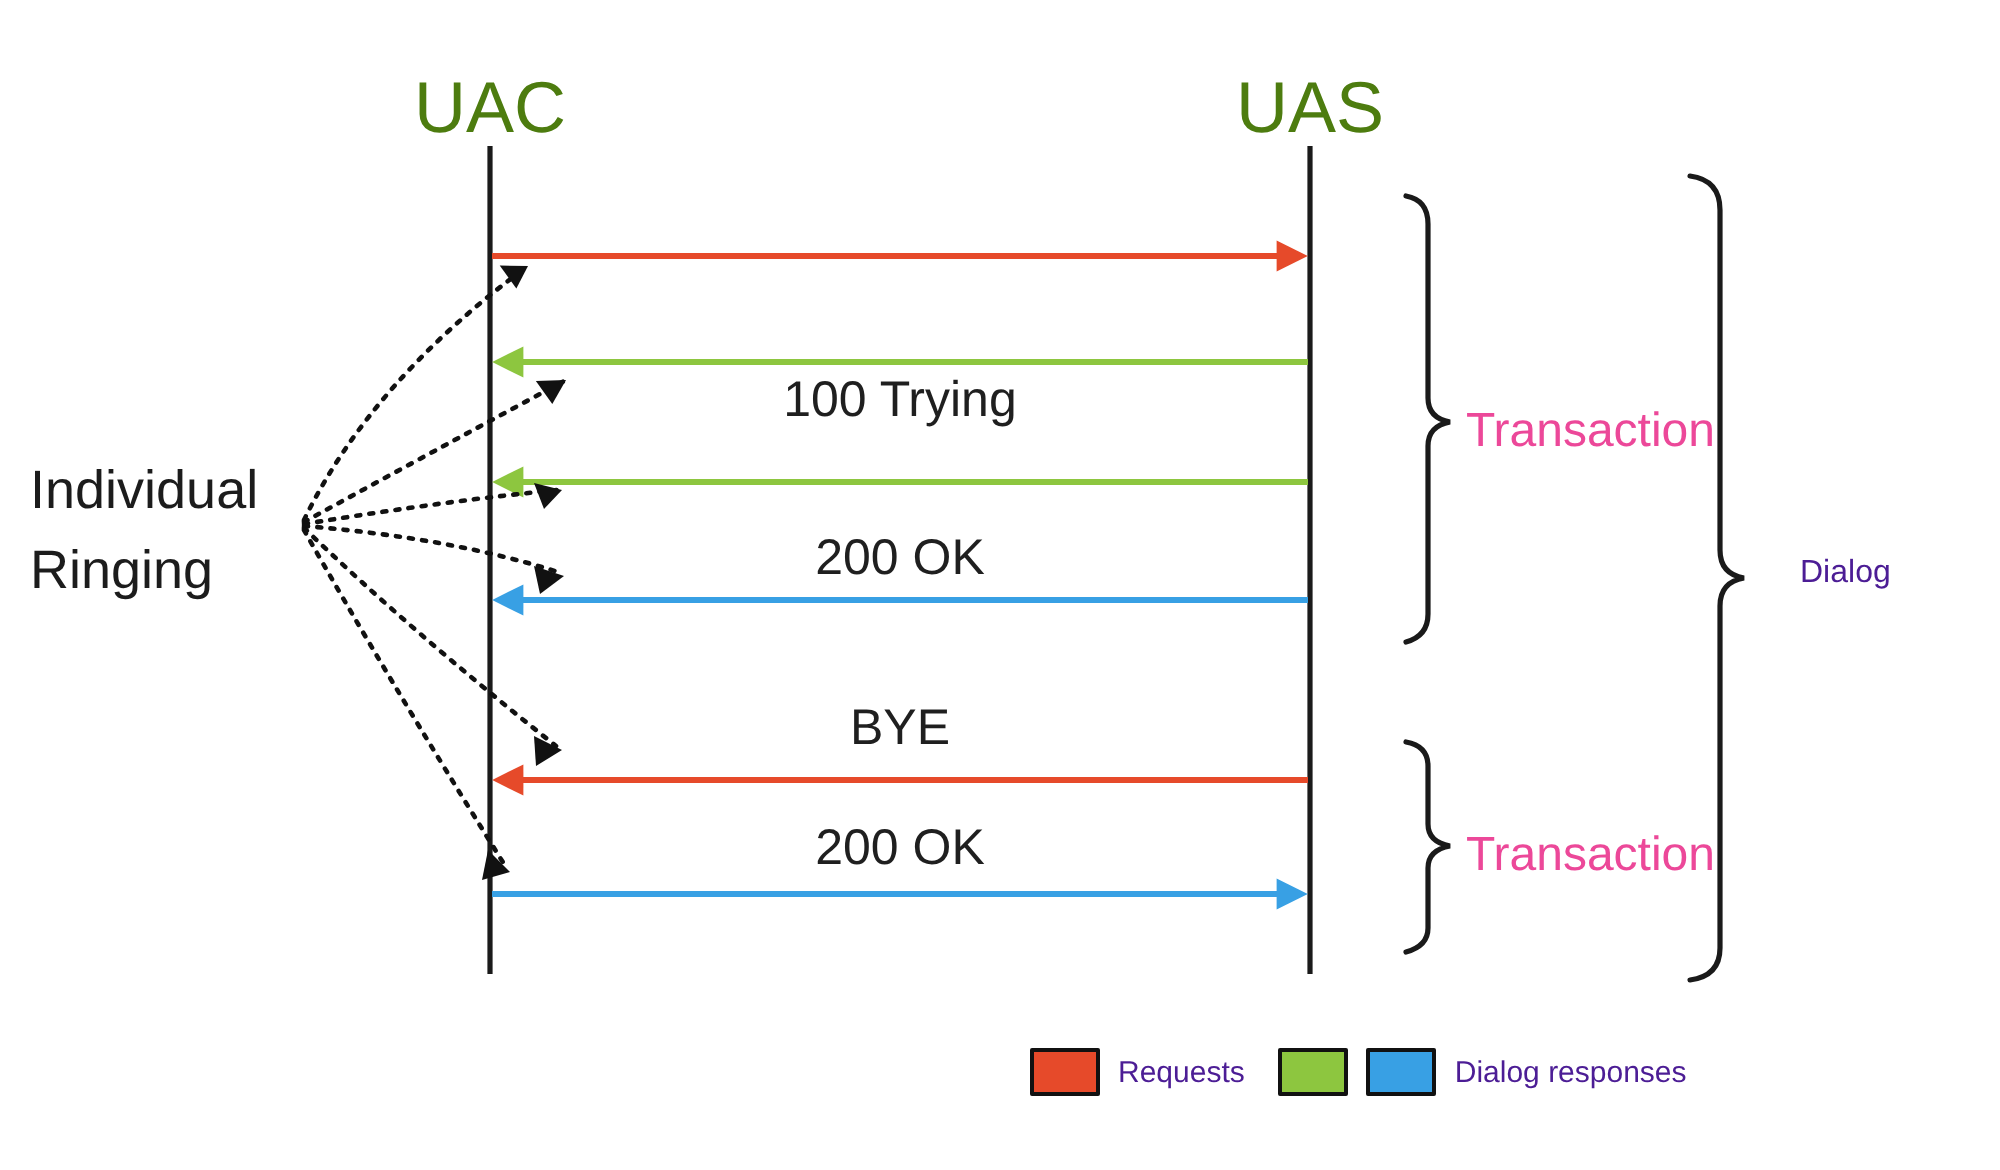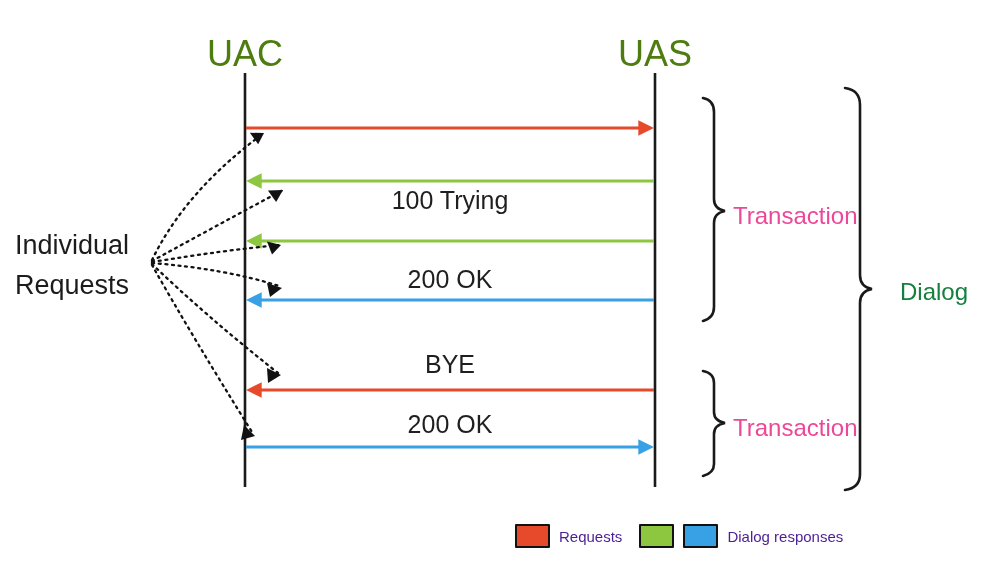--- a/index.html
+++ b/index.html
@@ -32,22 +32,22 @@
     font-size:27px;
     line-height:1.48;
     color:#1c1c1c;
   }
   .brace-label{
     font-size:24px;
     color:#ec4899;
     white-space:nowrap;
   }
   .dialog-label{
-    font-size:24px;
-    color:#15803d;
+    font-size:16px;
+    color:#4c1d95;
     white-space:nowrap;
     text-align:right;
   }
   .legend{
     position:absolute;
     left:515px;top:524px;
     display:flex;
     align-items:center;
     gap:9px;
   }
@@ -122,21 +122,21 @@
   </svg>
 
   <div class="abs participant" style="left:185px;">UAC</div>
   <div class="abs participant" style="left:595px;">UAS</div>
 
   <div class="abs msg-label" style="top:162px;margin-top:24px;">100 Trying</div>
   <div class="abs msg-label" style="top:265px;">200 OK</div>
   <div class="abs msg-label" style="top:350px;">BYE</div>
   <div class="abs msg-label" style="top:410px;">200 OK</div>
 
-  <div class="abs individual">Individual Requests</div>
+  <div class="abs individual">Individual Ringing</div>
 
   <div class="abs brace-label" style="left:733px;top:202px;">Transaction</div>
   <div class="abs brace-label" style="left:733px;top:414px;">Transaction</div>
   <div class="abs dialog-label" style="left:900px;top:278px;">Dialog</div>
 
   <div class="legend">
     <span class="swatch req"></span>
     <span class="lg-label">Requests</span>
     <span class="swatch prov"></span>
     <span class="swatch fin"></span>

